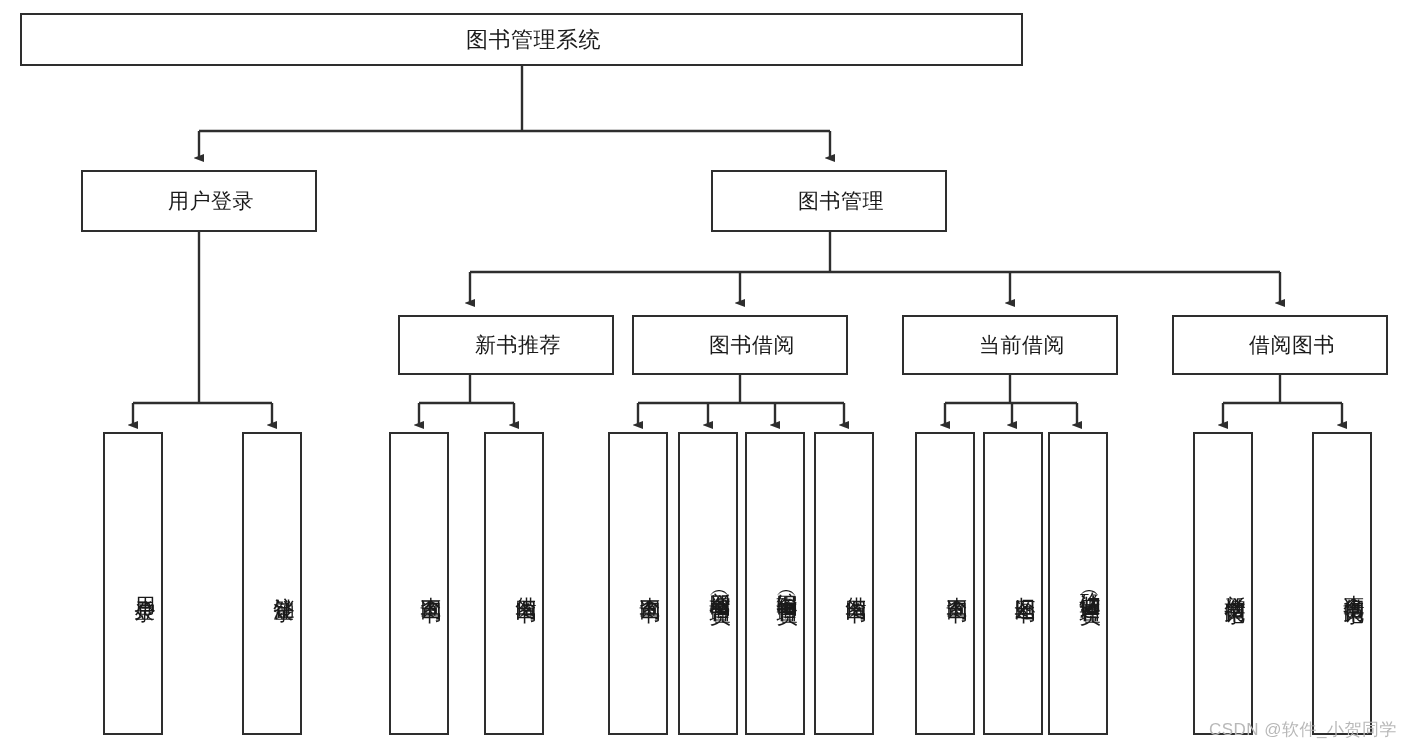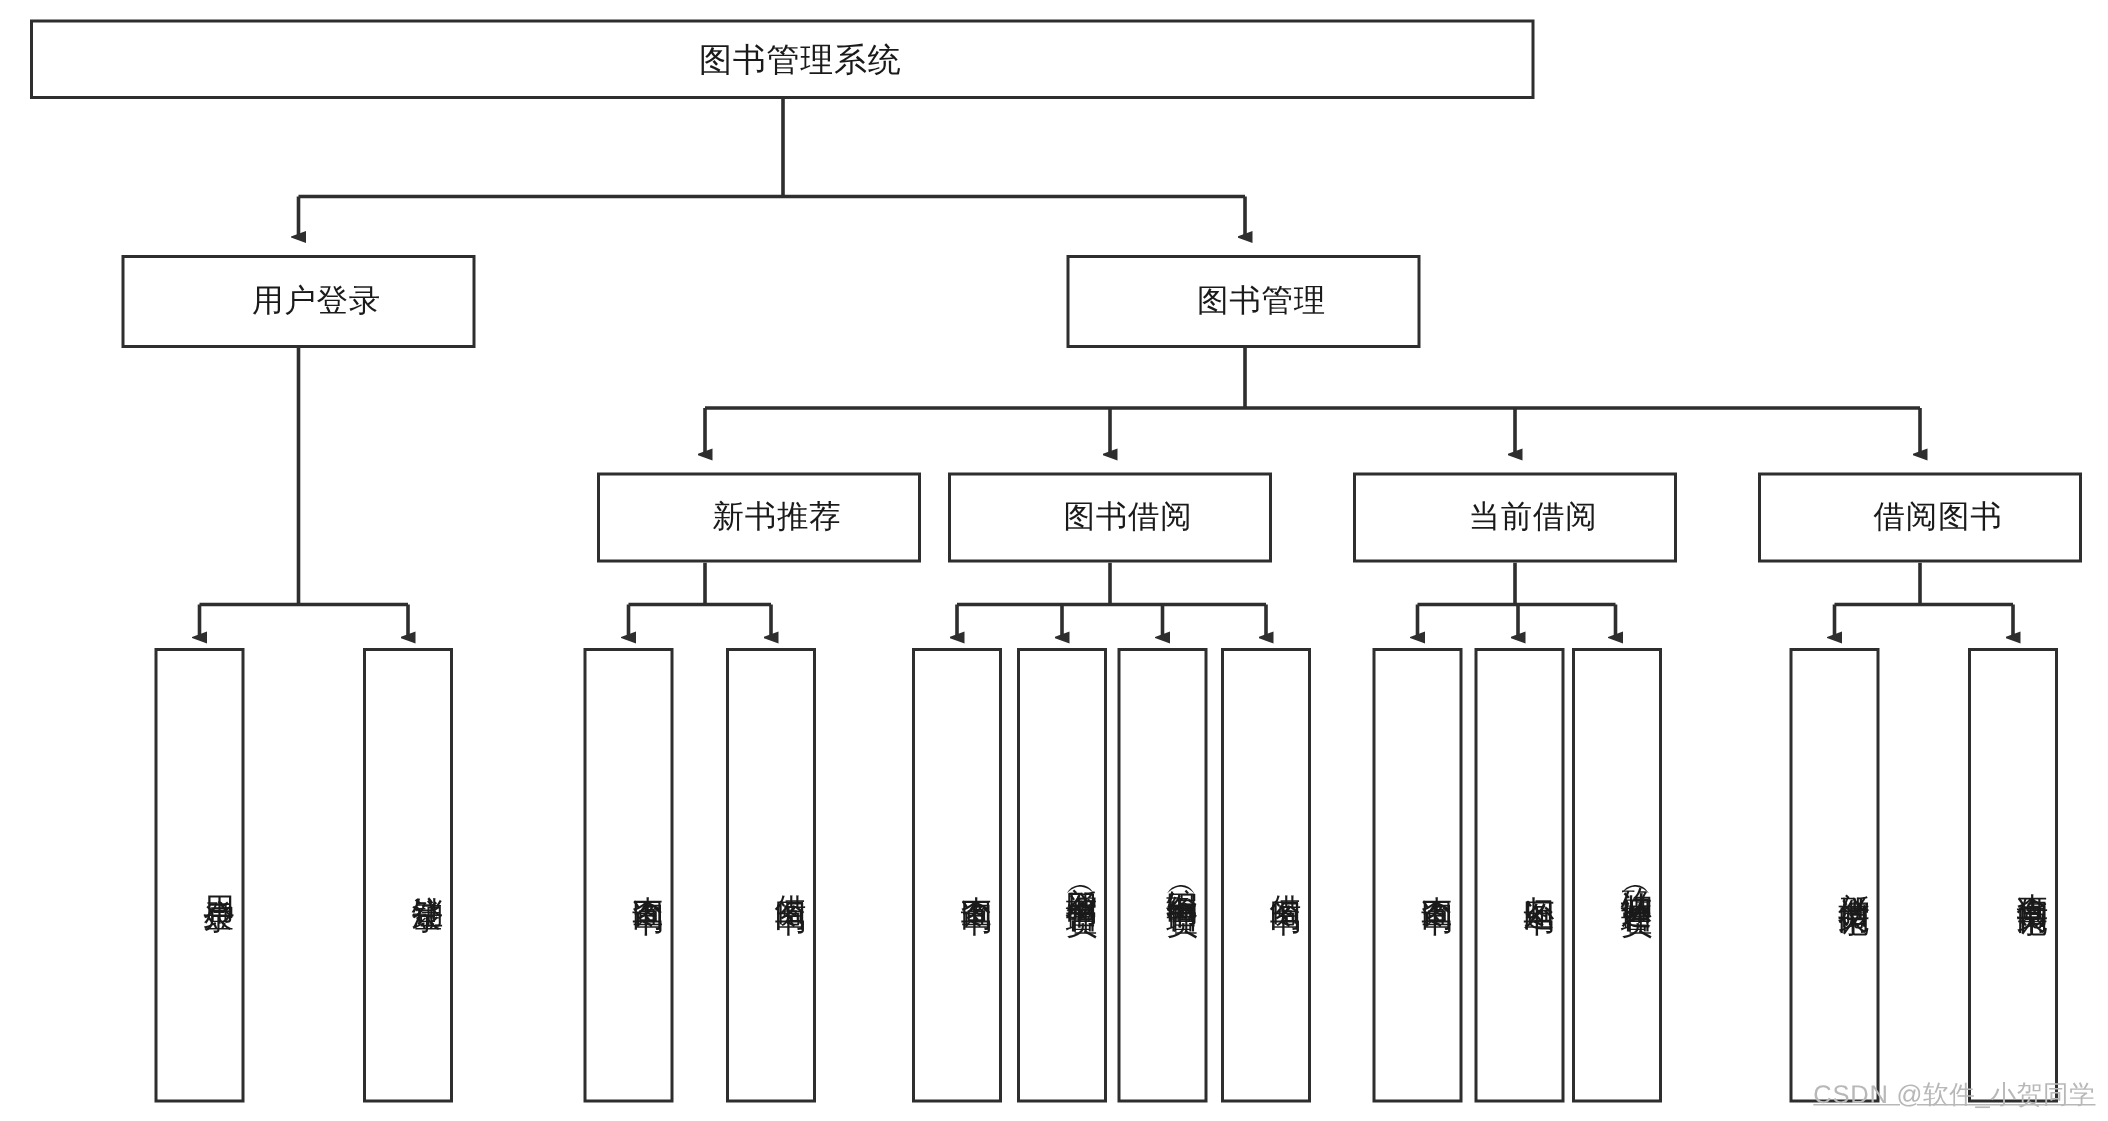--- a/index.html
+++ b/index.html
@@ -65,21 +65,20 @@
     white-space: nowrap;
   }
   .watermark {
     position: absolute;
     right: 8px;
     bottom: 6px;
     font-size: 17px;
     color: #b8b8b8;
     white-space: nowrap;
     letter-spacing: 0.5px;
-    text-decoration: underline;
   }
 </style>
 </head>
 <body>
 
 <div id="canvas">
 
   <svg class="connectors" viewBox="0 0 1405 747">
     <defs>
       <marker id="arrow" markerWidth="10" markerHeight="10" refX="5" refY="5" orient="auto" markerUnits="userSpaceOnUse">

